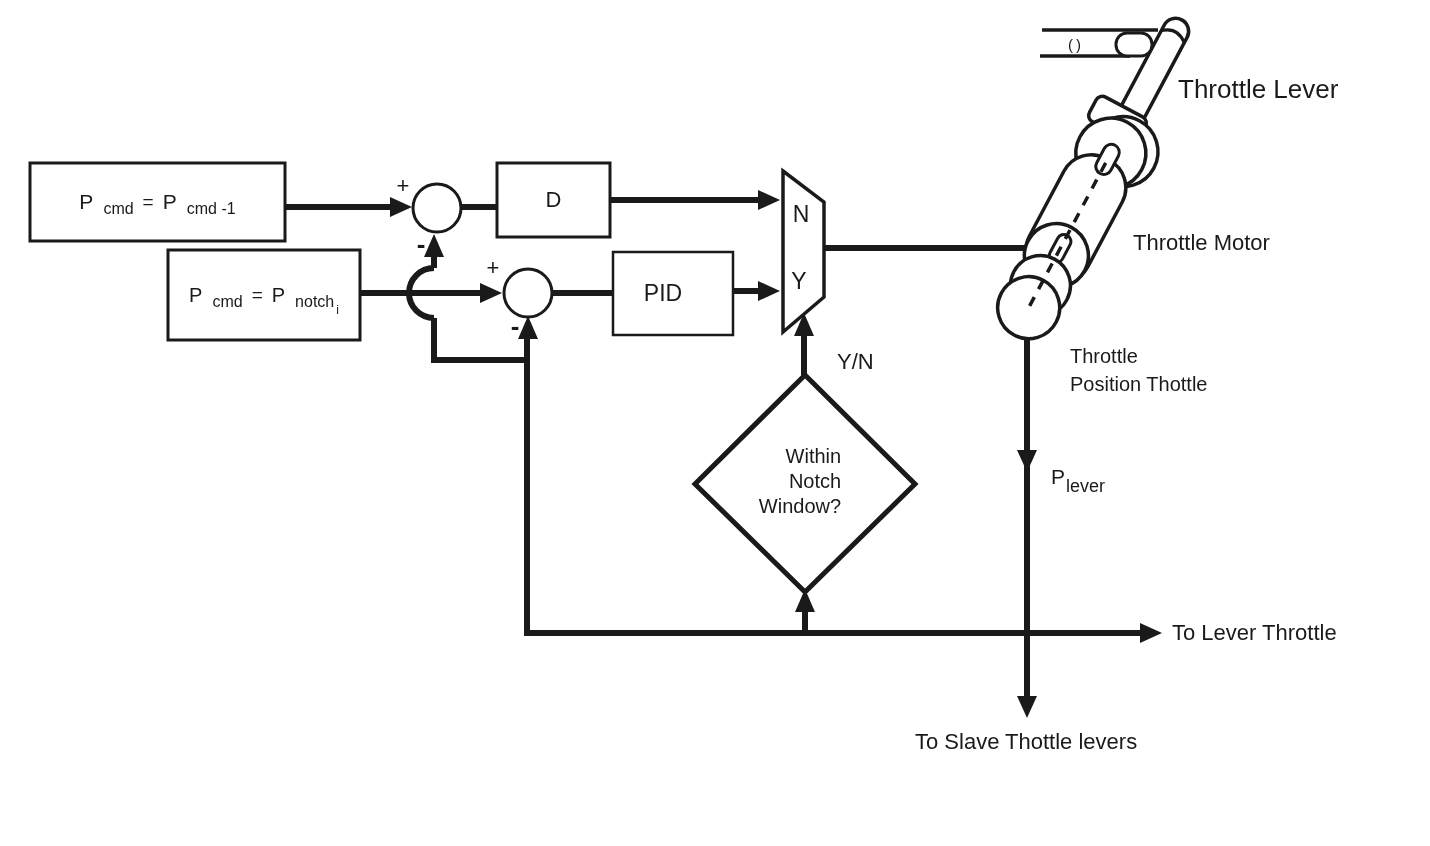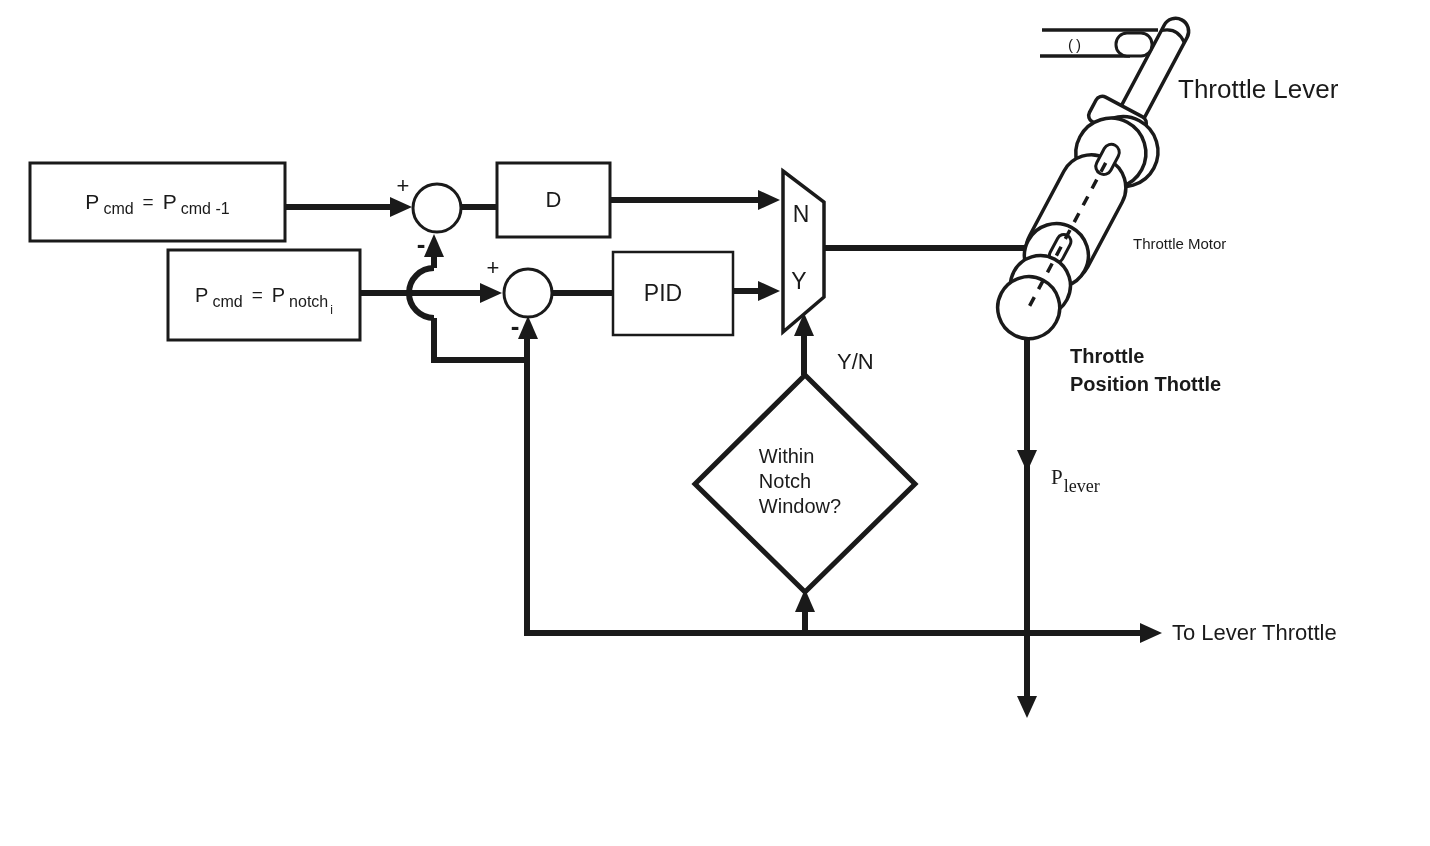--- a/index.html
+++ b/index.html
@@ -4,28 +4,28 @@
 <style>
   html,body{margin:0;padding:0;background:#fff;}
   .stage{position:relative;width:1430px;height:846px;background:#ffffff;overflow:hidden;
          font-family:"Liberation Sans",sans-serif;color:#1a1a1a;}
   .stage svg{position:absolute;left:0;top:0;}
   .lbl{position:absolute;white-space:nowrap;color:#1a1a1a;}
   .center{transform:translate(-50%,-50%);}
   .vcenter{transform:translateY(-50%);}
   .flexbox{position:absolute;display:flex;align-items:center;justify-content:center;color:#1a1a1a;}
   .eq{font-size:21px;}
-  .eq .sub{font-size:16px;position:relative;top:7px;margin-left:4px;}
+  .eq .sub{font-size:16px;position:relative;top:7px;margin-left:10px;}
   .eq .sub2{font-size:12px;position:relative;top:15px;margin-left:2px;}
   .eq .eqs{margin:0 9px;font-size:19px;}
   .sign-plus{font-size:22px;}
   .sign-minus{font-size:26px;font-weight:bold;}
-  .diamond-text{text-align:left;font-size:20px;line-height:25px;}
-  .two-line{font-size:20px;line-height:28px;font-weight:bold;}
-  .plever{font-size:21px;font-family:Liberation Serif, serif;}
+  .diamond-text{text-align:right;font-size:20px;line-height:25px;}
+  .two-line{font-size:20px;line-height:28px;}
+  .plever{font-size:21px;}
   .plever .sub{font-size:18px;position:relative;top:8px;margin-left:1px;}
 </style>
 </head>
 <body>
 
 <div class="stage">
 
 <svg width="1430" height="846" viewBox="0 0 1430 846">
   <g stroke="#1a1a1a" fill="none" stroke-width="6">
 
@@ -129,26 +129,27 @@
 
 <div class="lbl center diamond-text" style="left:800px;top:481px;">
   <div>Within</div>
   <div>Notch</div>
   <div>Window?</div>
 </div>
 
 <div class="lbl center" style="left:1076px;top:44px;font-size:15px;letter-spacing:3px;">()</div>
 
 <div class="lbl vcenter" style="left:1178px;top:89px;font-size:26px;">Throttle Lever</div>
-<div class="lbl vcenter" style="left:1133px;top:243px;font-size:15px;">Throttle Motor</div>
+<div class="lbl vcenter" style="left:1133px;top:243px;font-size:22px;">Throttle Motor</div>
 
 <div class="lbl two-line" style="left:1070px;top:342px;">
   <div>Throttle</div>
   <div>Position Thottle</div>
 </div>
 
 <div class="lbl plever" style="left:1051px;top:465px;">
   <span>P</span><span class="sub">lever</span>
 </div>
 
 <div class="lbl vcenter" style="left:1172px;top:633px;font-size:22px;">To Lever Throttle</div>
+<div class="lbl vcenter" style="left:915px;top:742px;font-size:22px;">To Slave Thottle levers</div>
 
 </div>
 
 </body></html>

